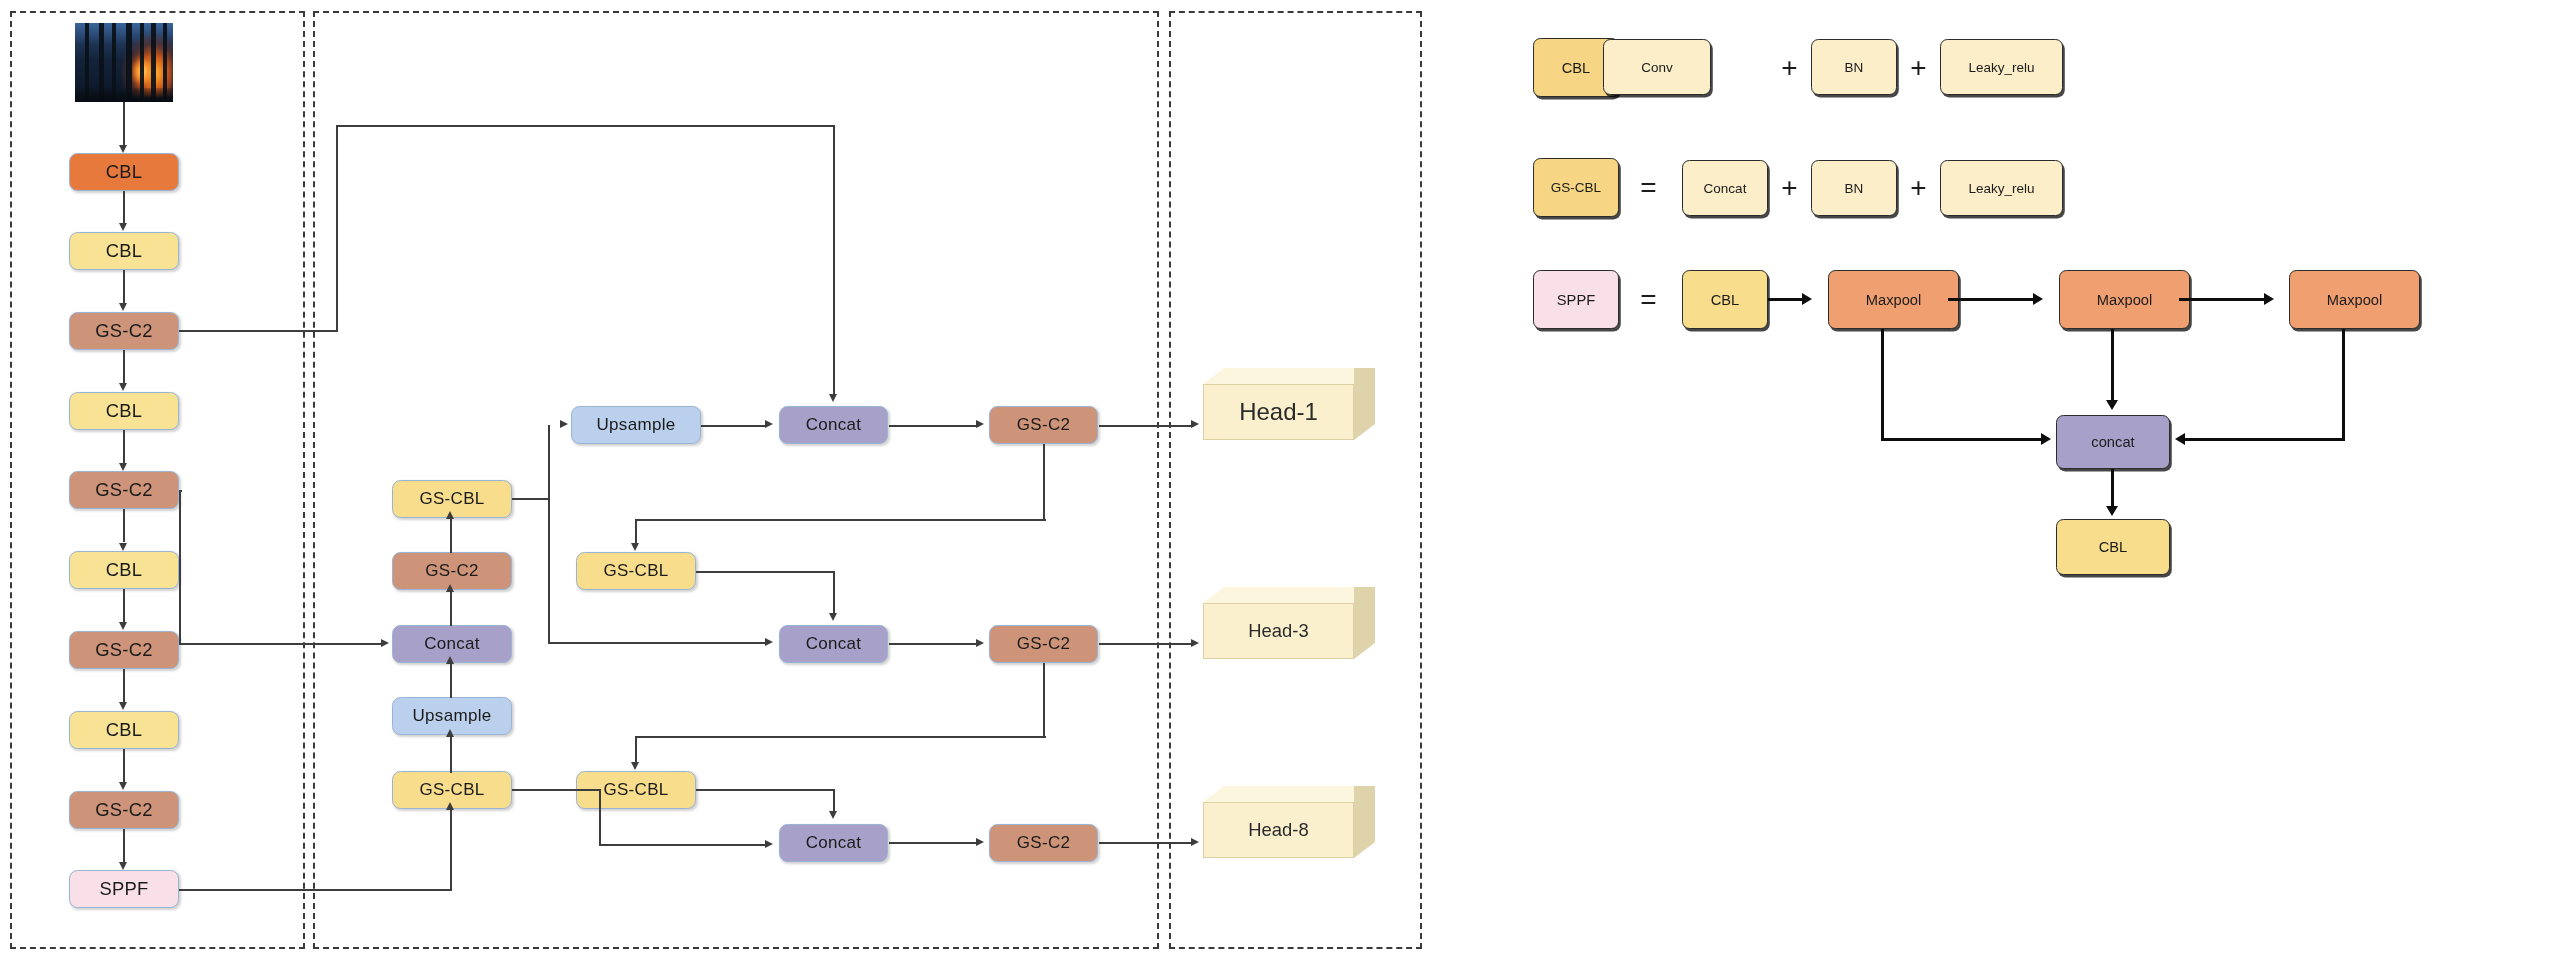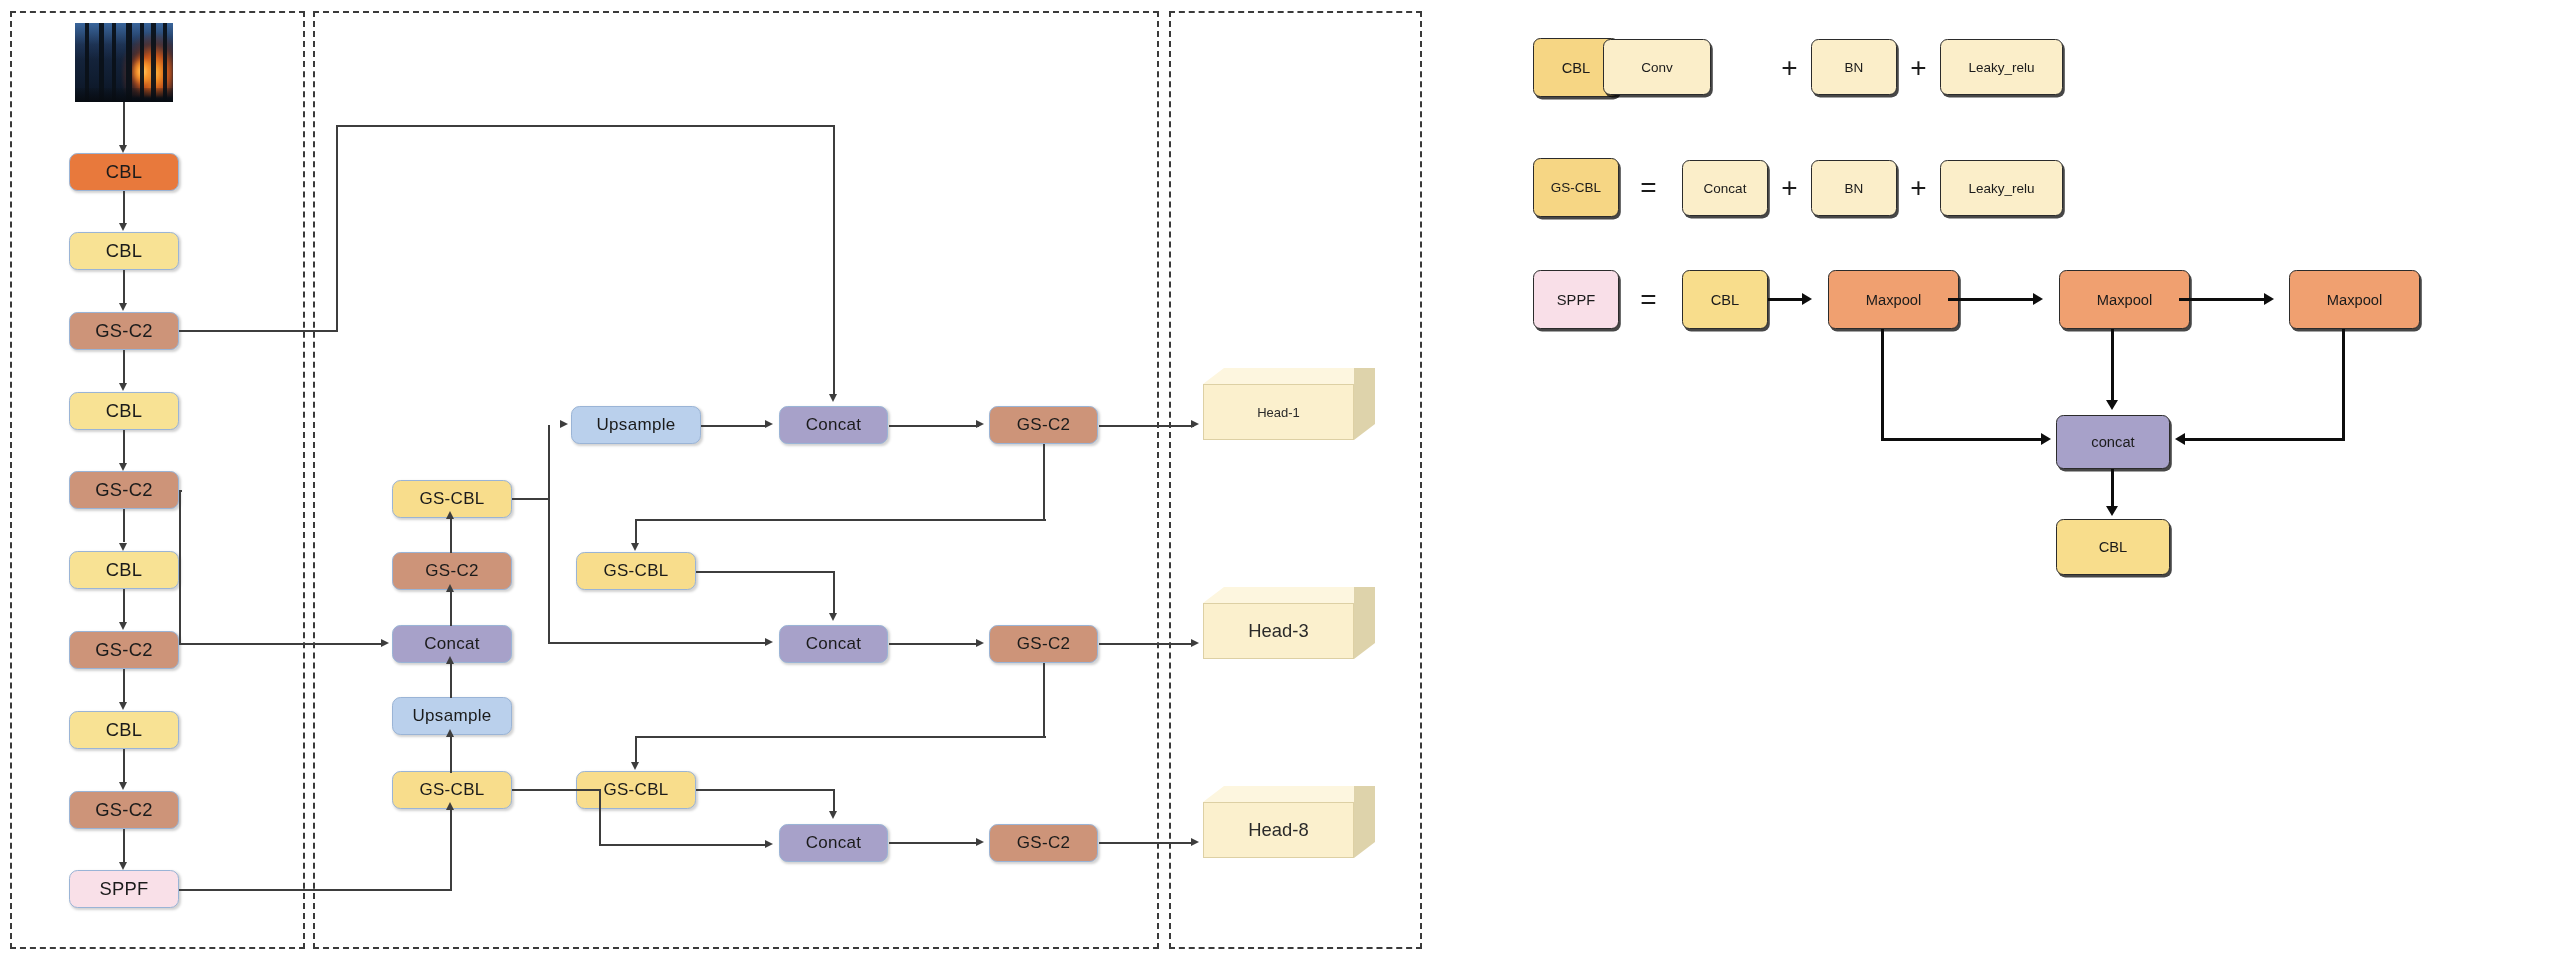--- a/index.html
+++ b/index.html
@@ -163,21 +163,21 @@
 
   <div class="node c-concat" style="left:779px;top:625px;width:109px;height:38px;font-size:17px;">Concat</div>
   <div class="node c-gsc2" style="left:989px;top:625px;width:109px;height:38px;font-size:17px;">GS-C2</div>
 
   <div class="node c-concat" style="left:779px;top:824px;width:109px;height:38px;font-size:17px;">Concat</div>
   <div class="node c-gsc2" style="left:989px;top:824px;width:109px;height:38px;font-size:17px;">GS-C2</div>
 
   <div class="cube" style="left:1203px;top:368px;width:172px;height:72px;">
     <div class="top"></div>
     <div class="side"></div>
-    <div class="front" style="font-size:13px;">Head-1</div>
+    <div class="front" style="font-size:24px;">Head-1</div>
   </div>
   <div class="cube" style="left:1203px;top:587px;width:172px;height:72px;">
     <div class="top"></div>
     <div class="side"></div>
     <div class="front" style="font-size:18.4px;">Head-3</div>
   </div>
   <div class="cube" style="left:1203px;top:786px;width:172px;height:72px;">
     <div class="top"></div>
     <div class="side"></div>
     <div class="front" style="font-size:18.4px;">Head-8</div>

